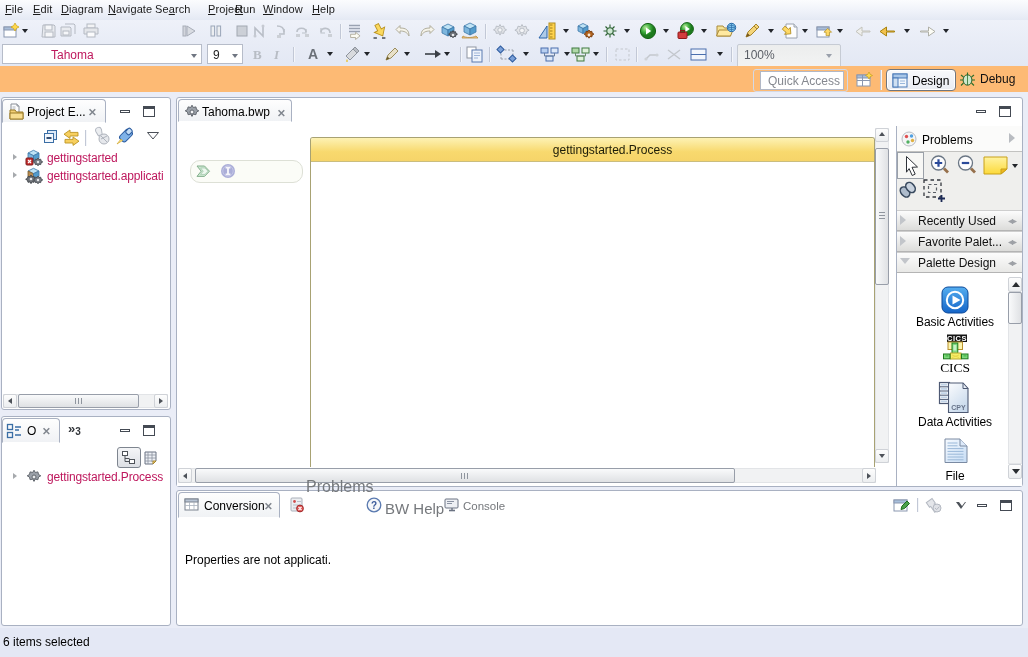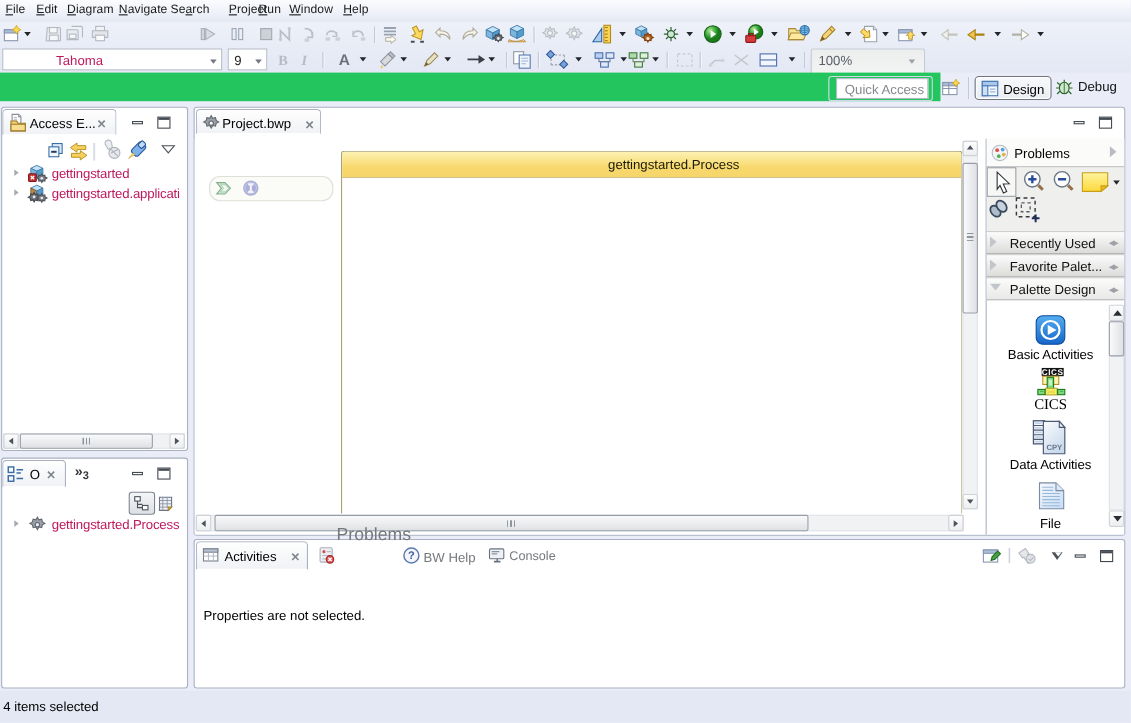--- a/index.html
+++ b/index.html
@@ -6,21 +6,21 @@
 html,body { width:1028px; height:657px; overflow:hidden; }
 body { font-family:"Liberation Sans", sans-serif; position:relative; background:#eaedf7; }
 .abs { position:absolute; }
 svg { position:absolute; overflow:visible; }
 #menubar { position:absolute; left:0; top:0; width:1028px; height:20px;
   background:linear-gradient(#fbfcfe,#eff2f9 55%,#e4e9f4); color:#1a1a1a; font-size:11px; }
 #menubar span.mi { position:absolute; top:3px; letter-spacing:0.1px; }
 #menubar u { text-decoration:underline; }
 #tb1 { position:absolute; left:0; top:20px; width:1028px; height:23px; background:linear-gradient(#eef1f9,#e8ecf6); }
 #tb2 { position:absolute; left:0; top:43px; width:1028px; height:23px; background:linear-gradient(#e8ecf6,#e3e8f4); }
-#persp { position:absolute; left:0; top:66px; width:855px; height:26px; background:#22c55e; }
+#persp { position:absolute; left:0; top:66px; width:1028px; height:26px; background:#fdba74; }
 .vsep { position:absolute; width:1px; background:#c2c8d6; box-shadow:1px 0 0 #f4f6fa; }
 .dd { position:absolute; width:0; height:0; border-top:4px solid #22252a; border-left:3.5px solid transparent; border-right:3.5px solid transparent; }
 #statusbar { position:absolute; left:0; top:628px; width:1028px; height:29px; background:#e4e8f5; font-size:12px; color:#000; }
 .panel { position:absolute; background:#fff; border:1px solid #a9b1c2; border-radius:3px; }
 .vtab { position:absolute; background:linear-gradient(#fefefe,#f0f2f5); border:1px solid #a9b1c2; border-bottom:1px solid #fff; border-radius:4px 4px 0 0; }
 .tabtxt { position:absolute; font-size:12px; color:#000; white-space:nowrap; }
 .itabtxt { color:#75787c; }
 .closex { position:absolute; font-size:10.5px; color:#80868e; font-weight:bold; letter-spacing:-1px; }
 .minbtn { position:absolute; width:12px; height:10px; }
 .minbtn .bar { position:absolute; left:0; top:3px; width:10px; height:3px; border:1px solid #444a53; background:#fff; }
@@ -338,21 +338,21 @@
 
 <div class="panel" style="left:1px;top:97px;width:170px;height:313px;"></div>
 <div class="vtab" style="left:2px;top:99px;width:104px;height:24px;"></div>
 <svg style="left:7px;top:103px" width="18" height="17">
  <path d="M4 1 h6 l2 2 v8 h-8z" fill="#fdfdfd" stroke="#8a8f98"></path>
  <path d="M10 1 v2 h2" fill="#e2e5ea" stroke="#8a8f98"></path>
  <path d="M5.5 4 h3 M5.5 6 h3 M5.5 8 h3" stroke="#9aa0a8" stroke-width="0.8"></path>
  <path d="M3 7 h5 l1.5 2 h6.5 v7 h-13z" fill="#f3cf74" stroke="#9a7a28"></path>
  <path d="M3 10 h13 v6 h-13z" fill="#f8dd90" stroke="#9a7a28"></path>
 </svg>
-<span class="tabtxt" style="left:27px;top:105px;">Access E...</span>
+<span class="tabtxt" style="left:27px;top:105px;">Project E...</span>
 <span class="closex" style="left:88px;top:106px;">✕</span>
 <div class="minbtn" style="left:120px;top:107px;">
     <div class="bar"></div>
   </div>
 <div class="maxbtn" style="left:143px;top:106px;">
     <div class="box"></div>
   </div>
 
 <svg style="left:43px;top:129px" width="17" height="17">
  <rect x="4.5" y="1.5" width="9" height="9" fill="#dce9f8" stroke="#3a6ea5"></rect>
@@ -446,21 +446,21 @@
  <circle cx="8" cy="8" r="2" fill="#e8eaec" stroke="#62676e"></circle>
 </svg>
 <div class="treelbl" style="left:47px;top:470px;">gettingstarted.Process</div>
 
 <div class="panel" style="left:176px;top:97px;width:847px;height:390px;"></div>
 <div class="vtab" style="left:178px;top:99px;width:114px;height:23px;"></div>
 <svg style="left:184px;top:104px" width="16" height="16">
  <path d="M8 1.2 l1.3 2.3 2.6-.6 .6 2.6 2.3 1.3 -2.3 1.3 -.6 2.6 -2.6-.6 -1.3 2.3 -1.3-2.3 -2.6 .6 -.6-2.6 -2.3-1.3 2.3-1.3 .6-2.6 2.6 .6z" fill="#9aa0a8" stroke="#62676e"></path>
  <circle cx="8" cy="8" r="2" fill="#f4f5f7" stroke="#62676e"></circle>
 </svg>
-<span class="tabtxt" style="left:202px;top:105px;">Project.bwp</span>
+<span class="tabtxt" style="left:202px;top:105px;">Tahoma.bwp</span>
 <span class="closex" style="left:277px;top:107px;">✕</span>
 <div class="minbtn" style="left:976px;top:107px;">
     <div class="bar"></div>
   </div>
 <div class="maxbtn" style="left:999px;top:106px;">
     <div class="box"></div>
   </div>
 
 <div class="abs" style="left:177px;top:126px;width:719px;height:360px;background:#fff;"></div>
 
@@ -619,35 +619,35 @@
 <div class="sb-btn" style="left:1008px;top:464px;width:14px;height:15px;"></div>
 <div class="arr" style="left:1012px;top:469px;border-top:5px solid #2a2d31;border-left:4px solid transparent;border-right:4px solid transparent;"></div>
 
 <div class="panel" style="left:176px;top:490px;width:847px;height:136px;"></div>
 <div class="vtab" style="left:178px;top:492px;width:102px;height:26px;"></div>
 <svg style="left:184px;top:497px" width="16" height="16">
  <rect x="1" y="2" width="13" height="11" fill="#fff" stroke="#7a828e"></rect>
  <rect x="1" y="2" width="13" height="3" fill="#b8c4d4" stroke="#7a828e"></rect>
  <path d="M5.5 5 v8 M10 5 v8 M1 8.5 h13" stroke="#aab2be" stroke-width="0.8"></path>
 </svg>
-<span class="tabtxt" style="left:204px;top:499px;">Activities</span>
+<span class="tabtxt" style="left:204px;top:499px;">Conversion</span>
 <span class="closex" style="left:264px;top:500px;">✕</span>
 <svg style="left:289px;top:497px" width="16" height="16">
  <rect x="2" y="1" width="11" height="13" rx="1" fill="#eceef1" stroke="#aab0ba"></rect>
  <circle cx="5.5" cy="4.5" r="1.4" fill="#d05050"></circle>
  <path d="M8 4.5 h4 M4 8 h8 M4 11 h8" stroke="#b8bec8" stroke-width="1.1"></path>
  <circle cx="11" cy="11.5" r="3.4" fill="#e05858" stroke="#a02828"></circle>
  <path d="M9.5 10 l3 3 M12.5 10 l-3 3" stroke="#fff" stroke-width="1.1"></path>
 </svg>
 <span class="tabtxt itabtxt" style="left:306px;top:478px;font-size:16px;text-align:center;">Problems</span>
 <svg style="left:366px;top:497px" width="16" height="16">
  <circle cx="8" cy="8" r="6.8" fill="#f4f6f9" stroke="#5a7ab0" stroke-width="1.3"></circle>
  <text x="8" y="11.5" font-size="10" fill="#3a5a9a" text-anchor="middle" font-family="Liberation Sans" font-weight="bold">?</text>
 </svg>
-<span class="tabtxt itabtxt" style="left:385px;top:500px;font-size:12px;">BW Help</span>
+<span class="tabtxt itabtxt" style="left:385px;top:500px;font-size:15px;">BW Help</span>
 <svg style="left:444px;top:497px" width="16" height="16">
  <rect x="1" y="2" width="13" height="9" rx="1" fill="#eef0f4" stroke="#6a7282"></rect>
  <path d="M3 4.5 h7 M3 6.5 h5" stroke="#8a92a2" stroke-width="1"></path>
  <path d="M5 13.5 h6" stroke="#6a7282" stroke-width="1.6"></path>
  <path d="M8 11 v2" stroke="#6a7282" stroke-width="1.4"></path>
 </svg>
 <span class="tabtxt itabtxt" style="left:463px;top:500px;font-size:11.5px;">Console</span>
 
 <svg style="left:893px;top:497px" width="18" height="17">
  <rect x="1" y="3" width="13" height="11" fill="#fff" stroke="#8a97b0"></rect>
@@ -662,17 +662,17 @@
 </svg>
 <div class="abs" style="left:956px;top:502px;width:0;height:0;border-top:7px solid #4d5259;border-left:5.5px solid transparent;border-right:5.5px solid transparent;"></div>
 <div class="abs" style="left:958.5px;top:502px;width:0;height:0;border-top:4px solid #fff;border-left:3px solid transparent;border-right:3px solid transparent;"></div>
 <div class="minbtn" style="left:977px;top:501px;">
     <div class="bar"></div>
   </div>
 <div class="maxbtn" style="left:1000px;top:500px;">
     <div class="box"></div>
   </div>
 
-<div class="abs" style="left:185px;top:553px;font-size:12px;color:#000;">Properties are not selected.</div>
+<div class="abs" style="left:185px;top:553px;font-size:12px;color:#000;">Properties are not applicati.</div>
 
 <div id="statusbar">
-    <span style="position:absolute;left:3px;top:7px;">4 items selected</span>
+    <span style="position:absolute;left:3px;top:7px;">6 items selected</span>
   </div>
 
 </body></html>

